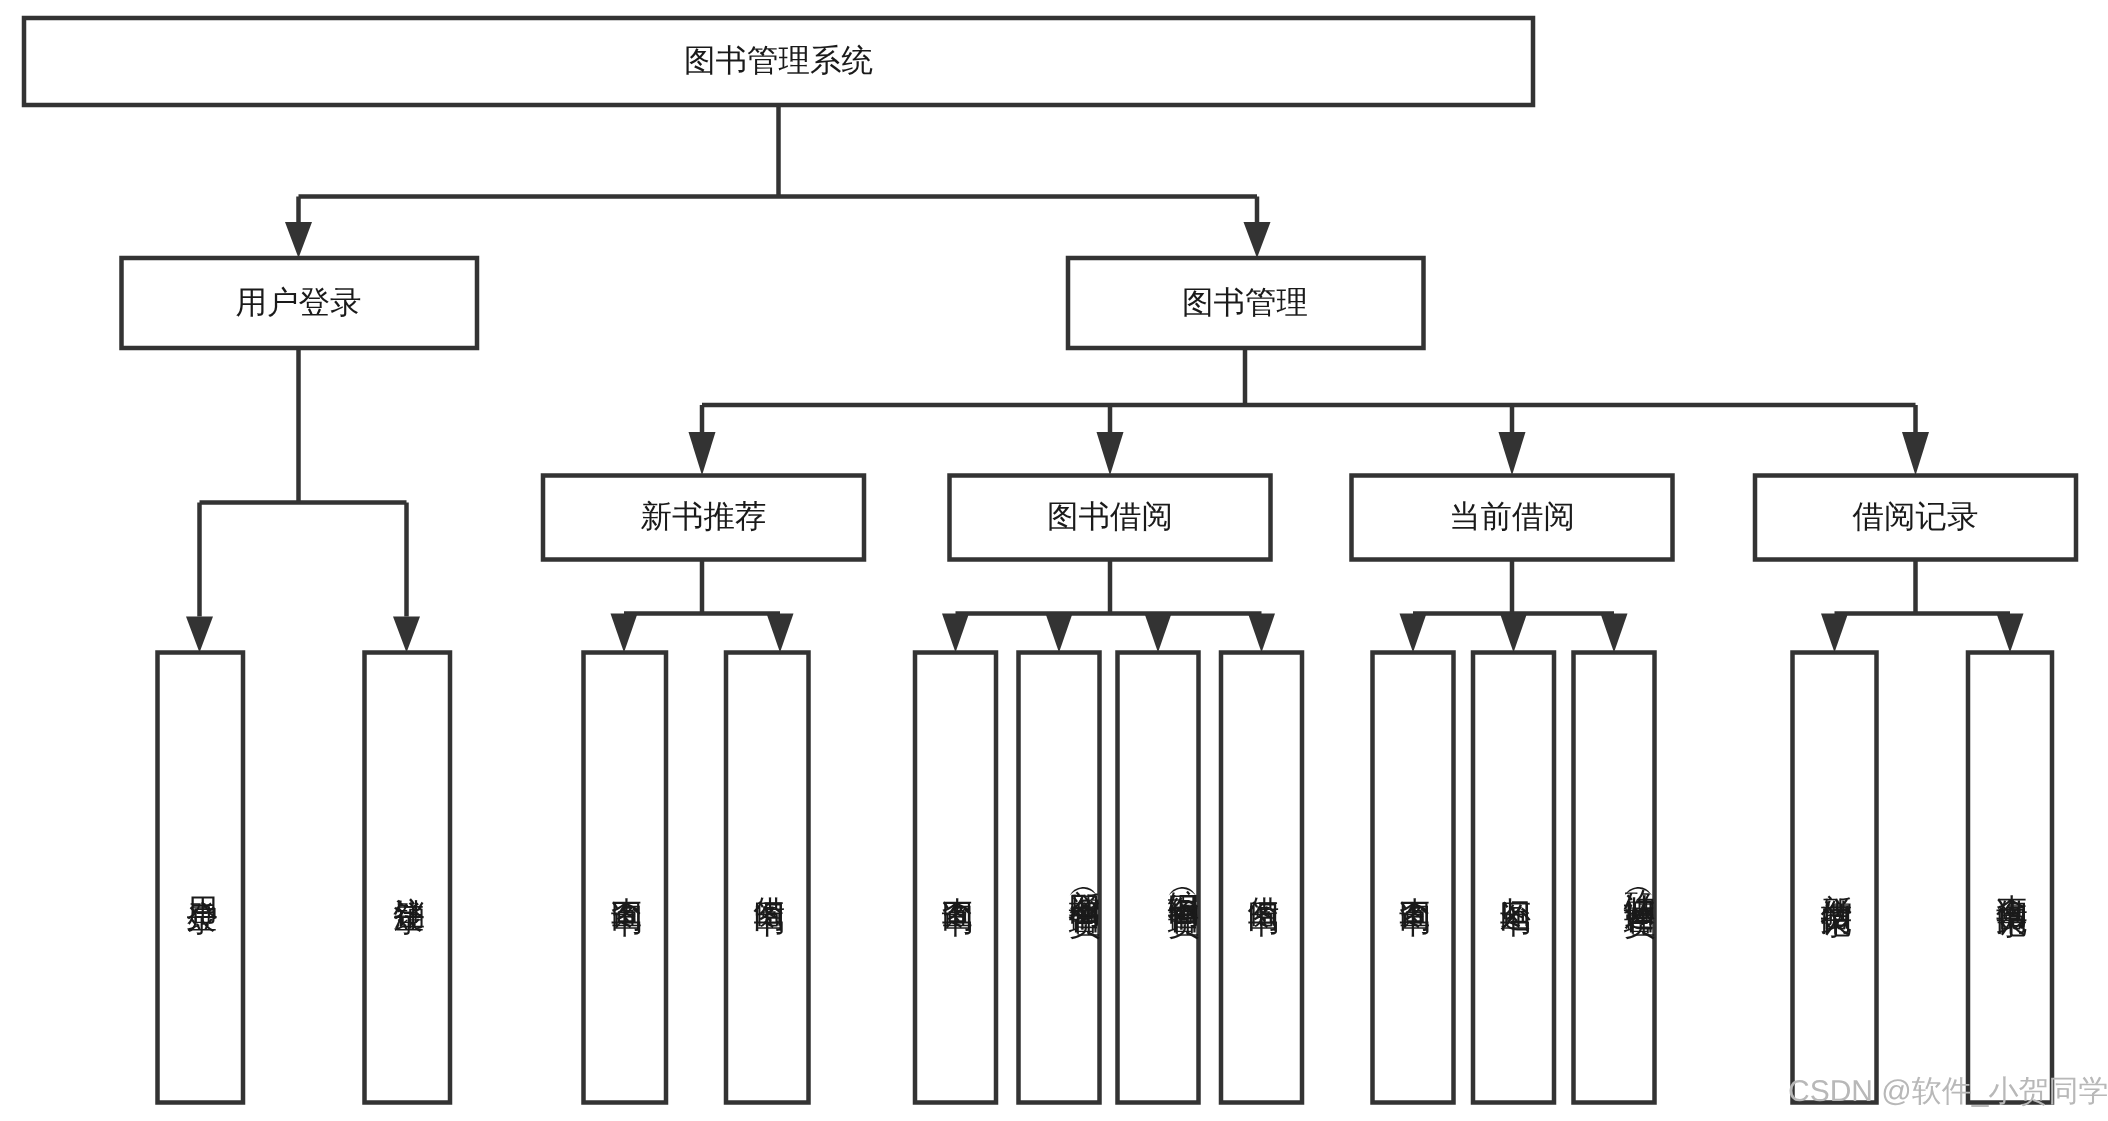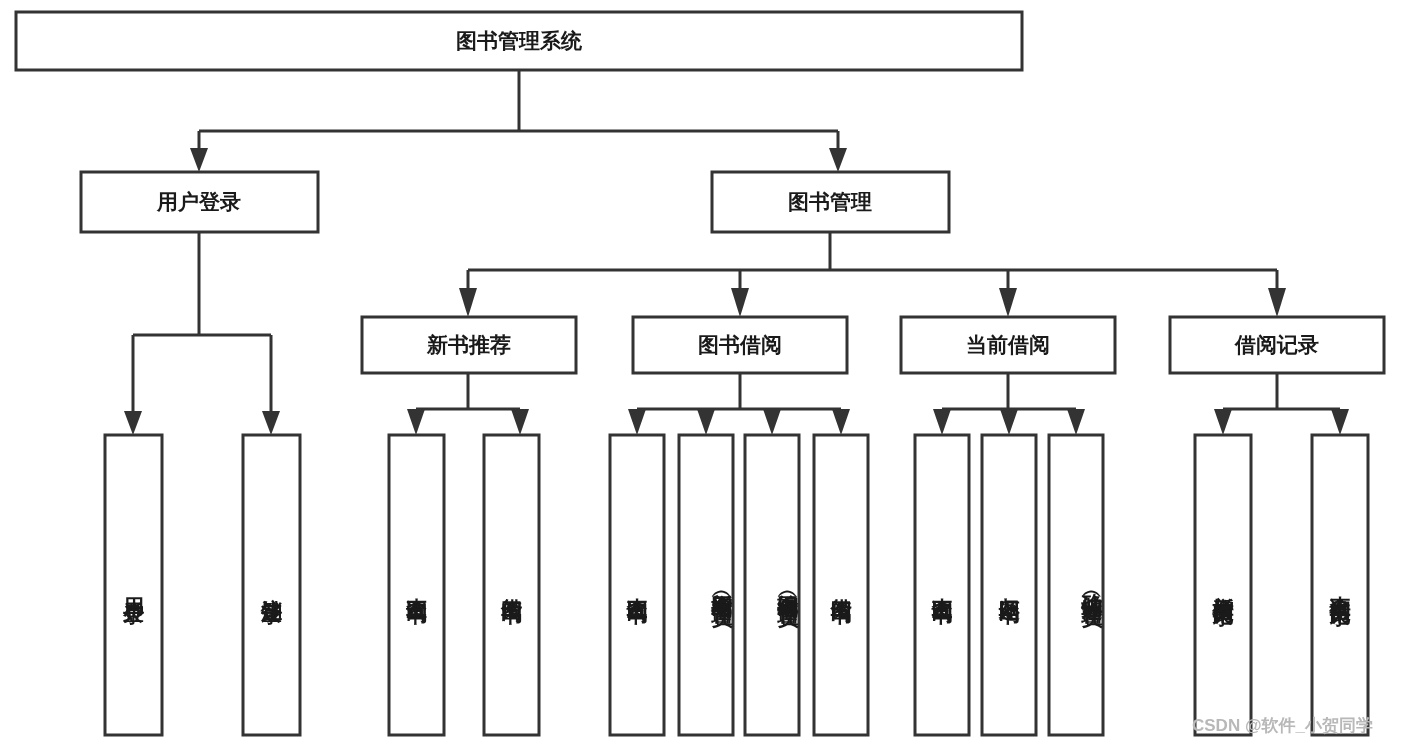--- a/index.html
+++ b/index.html
@@ -11,21 +11,20 @@
     width: 1405px;
     height: 747px;
     font-family: "Liberation Sans", "DejaVu Sans", sans-serif;
     overflow: hidden;
     position: relative;
   }
   #diagram-root {
     position: relative;
     width: 1405px;
     height: 747px;
-    font-weight: bold;
   }
   svg#flow-svg {
     position: absolute;
     left: 0;
     top: 0;
     width: 1405px;
     height: 747px;
     display: block;
   }
   .node-rect {
@@ -61,21 +60,21 @@
     display: flex;
     align-items: center;
     justify-content: center;
     text-align: center;
     white-space: nowrap;
     pointer-events: none;
   }
   .watermark {
     position: absolute;
     font-family: "Liberation Sans", "DejaVu Sans", sans-serif;
-    font-size: 17px;
+    font-size: 20px;
     color: #b8b8b8;
     white-space: nowrap;
     left: 1192px;
     top: 714px;
   }
 </style>
 </head>
 <body>
 
 <div id="diagram-root">

